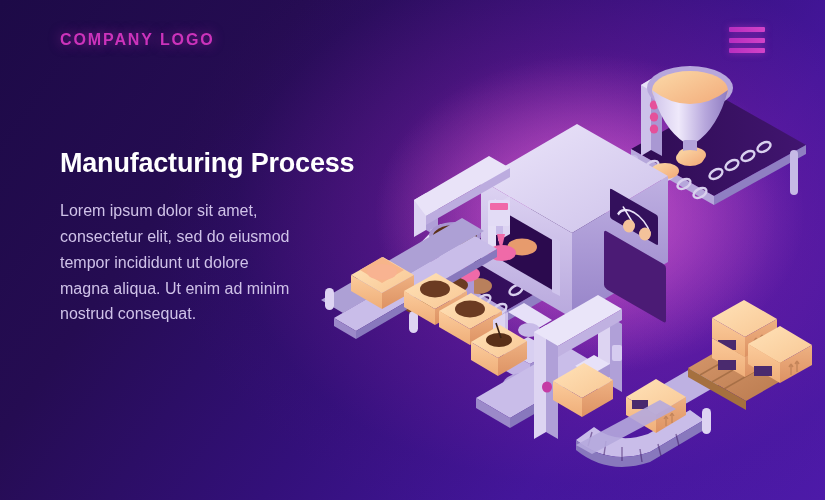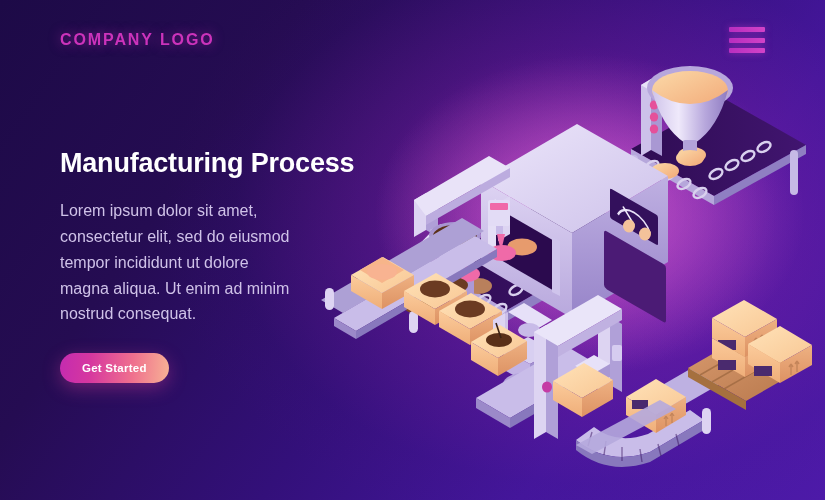--- a/index.html
+++ b/index.html
@@ -77,21 +77,20 @@
     <div class="hamburger">
       <span></span>
       <span></span>
       <span></span>
     </div>
   </header>
 
   <section class="hero">
     <h1>Manufacturing Process</h1>
     <p>Lorem ipsum dolor sit amet, consectetur elit, sed do eiusmod tempor incididunt ut dolore magna aliqua. Ut enim ad minim nostrud consequat.</p>
-    <button class="cta">Get Started</button>
   </section>
 
   <div class="scene">
   <svg width="825" height="500" viewBox="0 0 825 500" xmlns="http://www.w3.org/2000/svg">
     <defs>
       <linearGradient id="gMachTop" x1="0" y1="0" x2="1" y2="1">
         <stop offset="0" stop-color="#ece6fa"></stop>
             <stop offset="1" stop-color="#cdc1ea"></stop>
       </linearGradient>
       <linearGradient id="gMachL" x1="0" y1="0" x2="0" y2="1">

